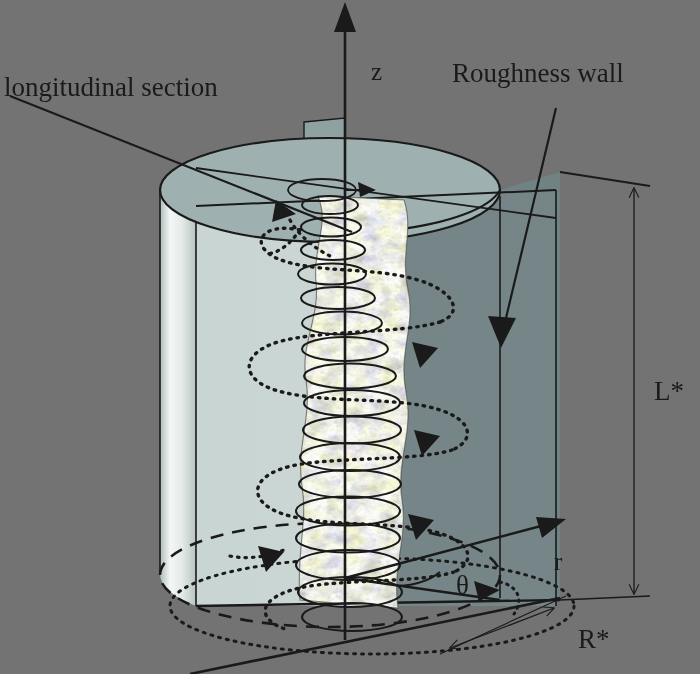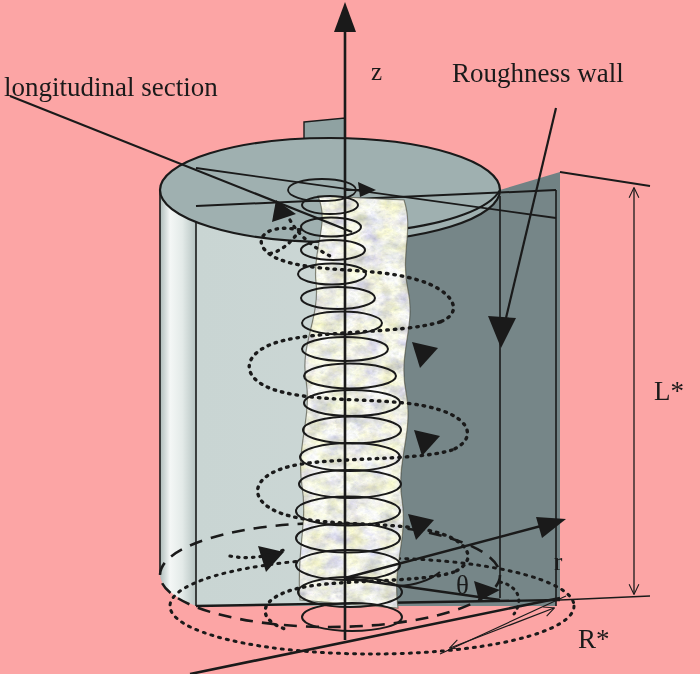--- a/index.html
+++ b/index.html
@@ -1,19 +1,19 @@
 <!DOCTYPE html>
 <html><head>
 <meta charset="utf-8">
 <title>Cylindrical Coordinate Roughness Wall Diagram</title>
 <style>
   html,body{margin:0;padding:0;background:#ffffff;}
   body{width:700px;height:674px;overflow:hidden;
        font-family:"Liberation Serif","DejaVu Serif",serif;}
-  #stage{position:relative;width:700px;height:674px;background:#fca5a5;}
+  #stage{position:relative;width:700px;height:674px;background:#737373;}
   svg#fig{position:absolute;left:0;top:0;width:700px;height:674px;display:block;}
   .lbl{font-family:"Liberation Serif","DejaVu Serif",serif;fill:#1a1a1a;}
   .lbl-big{font-size:27px;}
   .lbl-ax{font-size:25px;}
   .lbl-dim{font-size:27px;}
   .lbl-th{font-size:27px;}
 </style>
 </head>
 <body>
 

